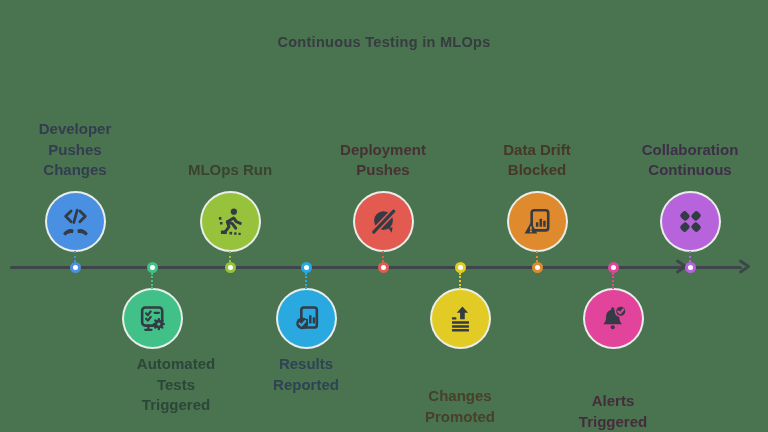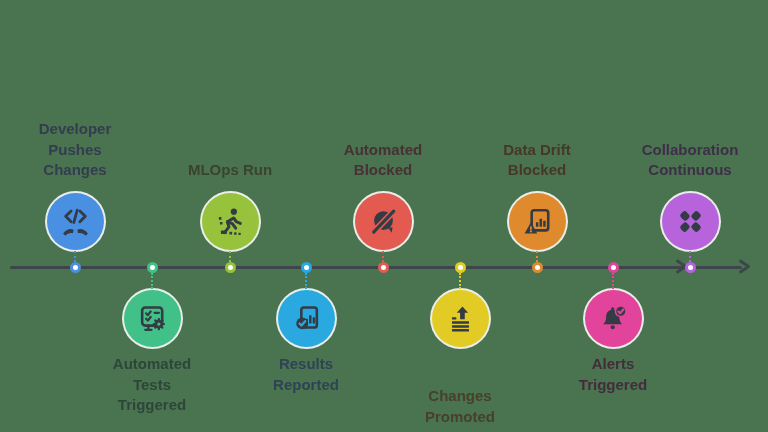--- a/index.html
+++ b/index.html
@@ -28,20 +28,21 @@
                font-size:15px;font-weight:bold;line-height:1.38;color:var(--label-color);}
   .node.top .label{bottom:251px;}
   .node.bottom .label{top:354px;}
   .circle svg{width:31px;height:31px;display:block;}
 </style>
 </head>
 <body>
 
 <div id="stage" style="background: rgb(74, 115, 80);">
 
+  <div class="title" style="color: rgb(54, 60, 64);">Continuous Testing in MLOps</div>
 
   <div class="tl-line"></div>
 
   <svg class="chevron" style="left:674px;" width="15" height="17" viewBox="0 0 15 17">
     <polyline points="3.5,3 11.5,8.5 3.5,14" fill="none" stroke="#3F464B" stroke-width="3" stroke-linecap="round" stroke-linejoin="round"></polyline>
   </svg>
   <svg class="chevron" style="left:737px;" width="15" height="17" viewBox="0 0 15 17">
     <polyline points="3.5,3 11.5,8.5 3.5,14" fill="none" stroke="#3F464B" stroke-width="3" stroke-linecap="round" stroke-linejoin="round"></polyline>
   </svg>
 
@@ -54,21 +55,21 @@
         <path d="M13.3 3.2 L10.7 12.8" fill="none" stroke="#333B44" stroke-width="2.1" stroke-linecap="round"></path>
         <path d="M2.4 21.4 q3.6-4.8 8.2-3.1 l-.5 2.6 q-4.2-.5-5.8 2.1 z" fill="#333B44"></path>
         <path d="M21.6 21.4 q-3.6-4.8-8.2-3.1 l.5 2.6 q4.2-.5 5.8 2.1 z" fill="#333B44"></path>
       </svg>
     </div>
     <div class="connector"></div>
     <div class="ring"></div>
   </div>
 
   <div class="node bottom" style="left: 152px; --node-color: #41C087; --label-color: #2C463A;">
-    <div class="label" style="width:100px;">Automated Tests Triggered</div>
+    <div class="label" style="width:100px;margin-left:24px;">Automated Tests Triggered</div>
     <div class="circle">
       <svg viewBox="0 0 24 24">
         <rect x="4" y="3.5" width="15.5" height="14" rx="2.4" fill="none" stroke="#333B44" stroke-width="2"></rect>
         <path d="M7 8 l1.4 1.4 2.2-2.8" fill="none" stroke="#333B44" stroke-width="1.7" stroke-linecap="round" stroke-linejoin="round"></path>
         <path d="M7 12.2 l1.4 1.4 2.2-2.8" fill="none" stroke="#333B44" stroke-width="1.7" stroke-linecap="round" stroke-linejoin="round"></path>
         <path d="M13.6 7.6 h3.4" stroke="#333B44" stroke-width="1.7" stroke-linecap="round"></path>
         <path d="M8.8 17.5 v2.4 M6.4 20.8 h4.8" stroke="#333B44" stroke-width="1.8" stroke-linecap="round"></path>
         <g>
           <rect x="16" y="11.6" width="1.8" height="9.4" rx=".7" fill="#333B44"></rect>
           <rect x="16" y="11.6" width="1.8" height="9.4" rx=".7" fill="#333B44" transform="rotate(45 16.9 16.3)"></rect>
@@ -116,21 +117,21 @@
         </g>
         <circle cx="8.7" cy="15.8" r="4.6" fill="#333B44"></circle>
         <path d="M6.6 15.9 l1.5 1.5 2.9-3.3" fill="none" stroke="var(--node-color)" stroke-width="1.8" stroke-linecap="round" stroke-linejoin="round"></path>
       </svg>
     </div>
     <div class="connector"></div>
     <div class="ring"></div>
   </div>
 
   <div class="node top" style="left: 383px; --node-color: #E25A50; --label-color: #473133;">
-    <div class="label" style="width:100px;">Automated Blocked</div>
+    <div class="label" style="width:100px;">Deployment Pushes</div>
     <div class="circle">
       <svg viewBox="0 0 24 24">
         <circle cx="12" cy="11.3" r="7.3" fill="#333B44"></circle>
         <path d="M15.8 17 l2.6 3.8 .6-4.4 z" fill="#333B44"></path>
         <line x1="4.4" y1="20.2" x2="19.9" y2="4" stroke="var(--node-color)" stroke-width="5"></line>
         <line x1="4.4" y1="20.2" x2="19.9" y2="4" stroke="#333B44" stroke-width="2.4" stroke-linecap="round"></line>
       </svg>
     </div>
     <div class="connector"></div>
     <div class="ring"></div>
@@ -166,21 +167,21 @@
         <path d="M6.9 12.6 L11.8 21.2 H2 Z" fill="#333B44"></path>
         <rect x="6.2" y="15.6" width="1.4" height="2.9" rx=".7" fill="var(--node-color)"></rect>
         <circle cx="6.9" cy="19.7" r=".85" fill="var(--node-color)"></circle>
       </svg>
     </div>
     <div class="connector"></div>
     <div class="ring"></div>
   </div>
 
   <div class="node bottom" style="left: 613px; --node-color: #E2439B; --label-color: #442C3B;">
-    <div class="label" style="width:80px;">Alerts Triggered</div>
+    <div class="label" style="width:80px;margin-top:37px;">Alerts Triggered</div>
     <div class="circle">
       <svg viewBox="0 0 24 24">
         <path d="M11.4 5.2 c-3.3 0-5.1 2.4-5.1 5.3 0 3.6-1.3 5.2-2.3 6 h14.8 c-1-.8-2.3-2.4-2.3-6 0-2.9-1.8-5.3-5.1-5.3z" fill="#333B44"></path>
         <circle cx="11.4" cy="4.6" r="1.3" fill="#333B44"></circle>
         <circle cx="11.4" cy="18.8" r="1.6" fill="#333B44"></circle>
         <circle cx="17.6" cy="6.4" r="4.1" fill="#333B44" stroke="var(--node-color)" stroke-width="1.2"></circle>
         <path d="M15.7 6.5 l1.4 1.4 2.5-2.9" fill="none" stroke="var(--node-color)" stroke-width="1.6" stroke-linecap="round" stroke-linejoin="round"></path>
       </svg>
     </div>
     <div class="connector"></div>

